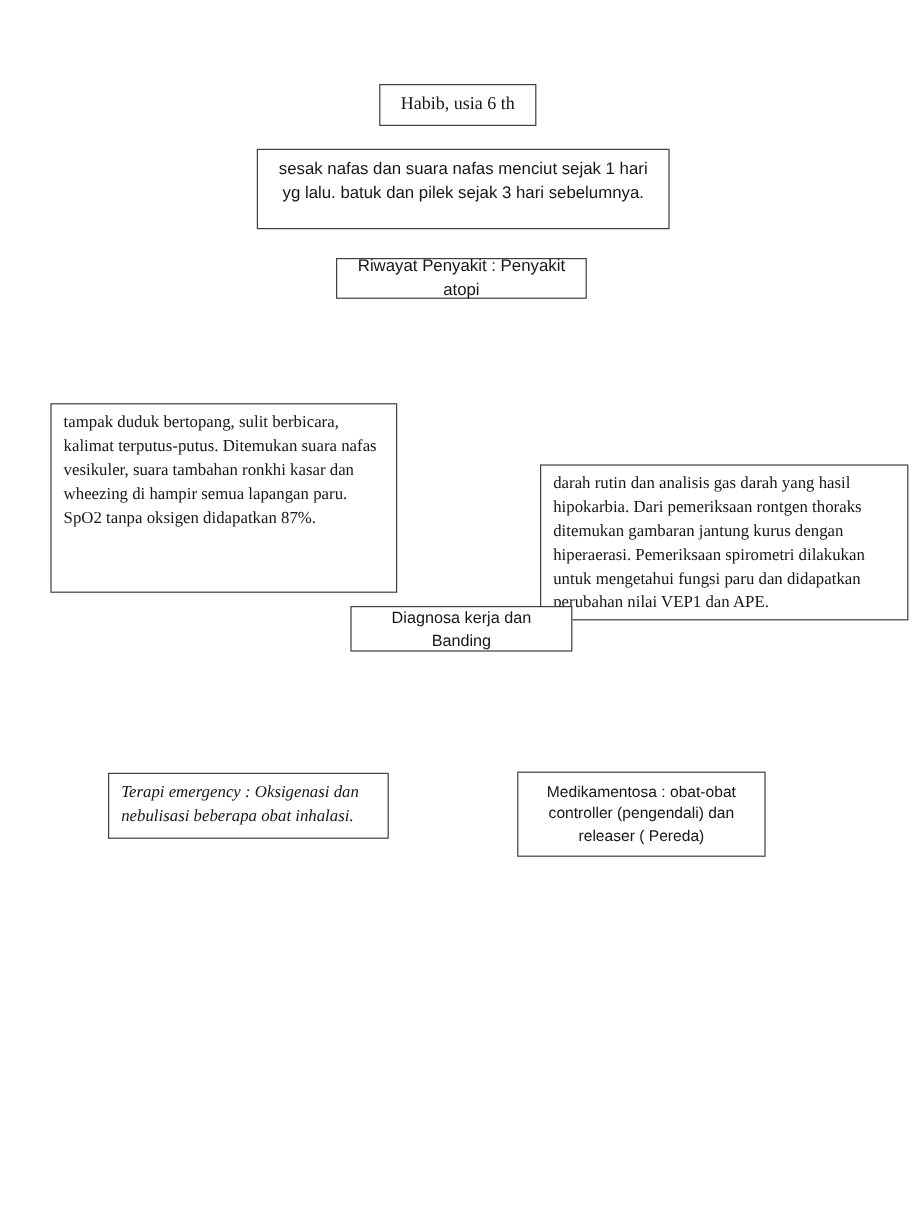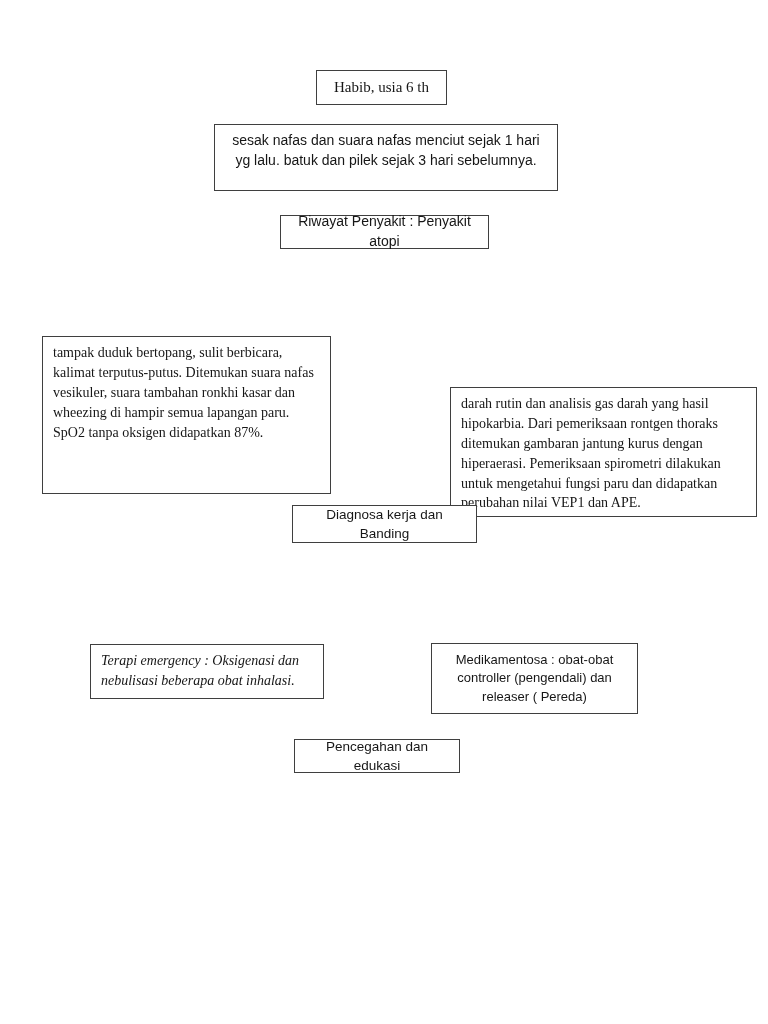--- a/index.html
+++ b/index.html
@@ -101,17 +101,14 @@
 
 
   <div class="node serif left fs14" id="node-emergency">
     <span>Terapi emergency : Oksigenasi dan nebulisasi beberapa obat inhalasi.</span>
   </div>
 
   <div class="node sans center vcenter fs13" id="node-medication">
     <span>Medikamentosa : obat-obat controller (pengendali) dan releaser ( Pereda)</span>
   </div>
 
-  <div class="node sans center vcenter fs135" id="node-prevention">
-    <span>Pencegahan dan edukasi</span>
-  </div>
 
 </div>
 
 </body></html>

